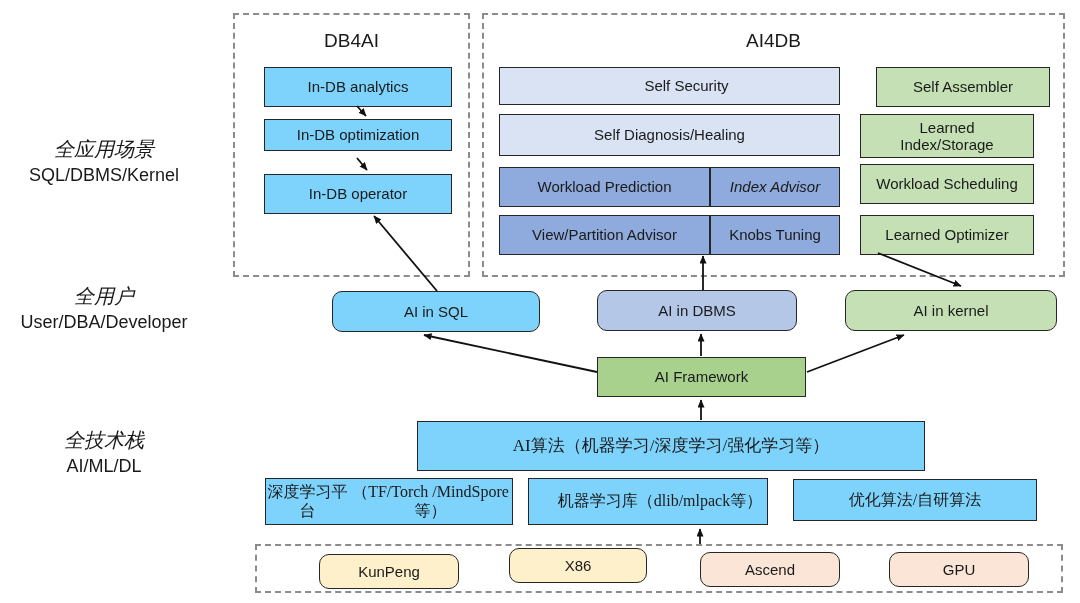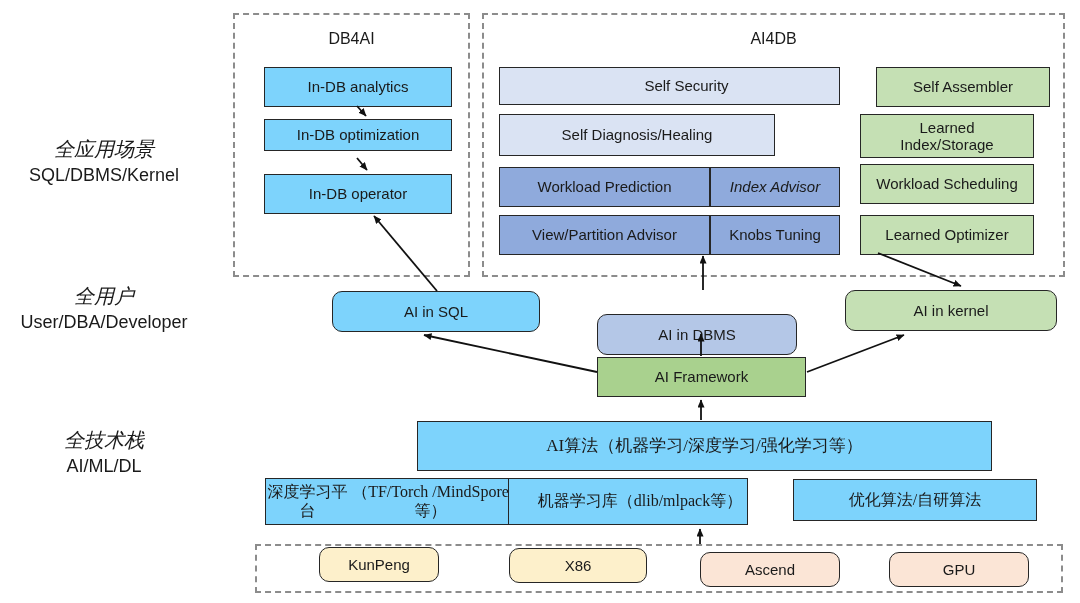--- a/index.html
+++ b/index.html
@@ -9,28 +9,28 @@
     --dash:#8c8c8c; --border:#262626;
   }
   html,body{margin:0;padding:0;background:#fff;}
   #canvas{position:relative;width:1080px;height:603px;background:#fff;
           font-family:"Liberation Sans",sans-serif;color:#1a1a1a;overflow:hidden;}
   .box{position:absolute;border:1px solid var(--border);background:#7dd3fc;
        display:flex;align-items:center;justify-content:center;text-align:center;
        font-size:15px;line-height:1.15;box-sizing:border-box;}
   .rounded{border-radius:10px;}
   .dashedbox{position:absolute;border:2px dashed var(--dash);box-sizing:border-box;}
-  .grouptitle{position:absolute;width:100%;text-align:center;font-size:16px;}
+  .grouptitle{position:absolute;width:100%;text-align:center;font-size:19px;}
   .leftlabel{position:absolute;left:6px;width:196px;text-align:center;}
   .leftlabel .zh{font-size:20px;font-family:"Liberation Serif",serif;font-style:italic;}
   .leftlabel .en{font-size:18px;margin-top:2px;}
   .cn-serif{font-family:"Liberation Serif",serif;font-size:16px;}
   .fill-lb{background:var(--light-blue);}
   .fill-mb{background:var(--mid-blue);}
-  .fill-sb{background:var(--soft-blue);margin-top:24px;}
+  .fill-sb{background:var(--soft-blue);}
   .fill-lg{background:var(--light-green);}
   .fill-mg{background:var(--mid-green);}
   .fill-y{background:var(--yellow);}
   .fill-p{background:var(--pink);}
   svg.arrows{position:absolute;left:0;top:0;width:1080px;height:603px;pointer-events:none;}
 </style>
 </head>
 <body>
 
 <div id="canvas">
@@ -51,48 +51,48 @@
   <div class="dashedbox" style="left:233px;top:13px;width:237px;height:264px;">
     <div class="grouptitle" style="top:15px;">DB4AI</div>
     <div class="box" style="left:29px;top:52px;width:188px;height:40px;">In-DB analytics</div>
     <div class="box" style="left:29px;top:104px;width:188px;height:32px;">In-DB optimization</div>
     <div class="box" style="left:29px;top:159px;width:188px;height:40px;">In-DB operator</div>
   </div>
 
   <div class="dashedbox" style="left:482px;top:13px;width:583px;height:264px;">
     <div class="grouptitle" style="top:15px;">AI4DB</div>
     <div class="box fill-lb" style="left:15px;top:52px;width:341px;height:38px;padding-left:34px;">Self Security</div>
-    <div class="box fill-lb" style="left:15px;top:99px;width:276px;height:42px;">Self Diagnosis/Healing</div>
+    <div class="box fill-lb" style="left:15px;top:99px;width:341px;height:42px;">Self Diagnosis/Healing</div>
     <div class="box fill-mb" style="left:15px;top:152px;width:211px;height:40px;">Workload Prediction</div>
     <div class="box fill-mb" style="left:226px;top:152px;width:130px;height:40px;font-style:italic;">Index Advisor</div>
     <div class="box fill-mb" style="left:15px;top:200px;width:211px;height:40px;">View/Partition Advisor</div>
     <div class="box fill-mb" style="left:226px;top:200px;width:130px;height:40px;">Knobs Tuning</div>
     <div class="box fill-lg" style="left:376px;top:52px;width:174px;height:40px;margin-left:16px;">Self Assembler</div>
     <div class="box fill-lg" style="left:376px;top:99px;width:174px;height:44px;">
       <span style="max-width:112px;">Learned Index/Storage</span>
     </div>
     <div class="box fill-lg" style="left:376px;top:149px;width:174px;height:40px;">Workload Scheduling</div>
     <div class="box fill-lg" style="left:376px;top:200px;width:174px;height:40px;">Learned Optimizer</div>
   </div>
 
   <div class="box rounded" style="left:332px;top:291px;width:208px;height:41px;">AI in SQL</div>
   <div class="box rounded fill-sb" style="left:597px;top:290px;width:200px;height:41px;">AI in DBMS</div>
   <div class="box rounded fill-lg" style="left:845px;top:290px;width:212px;height:41px;">AI in kernel</div>
   <div class="box fill-mg" style="left:597px;top:357px;width:209px;height:40px;">AI Framework</div>
 
-  <div class="box cn-serif" style="left:417px;top:421px;width:575px;height:50px;font-size:17px;">AI算法（机器学习/深度学习/强化学习等）</div>
+  <div class="box cn-serif" style="left:417px;top:421px;width:508px;height:50px;font-size:17px;">AI算法（机器学习/深度学习/强化学习等）</div>
   <div class="box cn-serif" style="left:265px;top:478px;width:248px;height:47px;flex-direction:row;">
     <div>深度学习平台</div>
     <div>（TF/Torch /MindSpore等）</div>
   </div>
-  <div class="box cn-serif" style="left:508px;top:478px;width:240px;height:47px;padding-left:24px;">机器学习库（dlib/mlpack等）</div>
+  <div class="box cn-serif" style="left:528px;top:478px;width:240px;height:47px;padding-left:24px;">机器学习库（dlib/mlpack等）</div>
   <div class="box cn-serif" style="left:793px;top:479px;width:244px;height:42px;">优化算法/自研算法</div>
 
   <div class="dashedbox" style="left:255px;top:544px;width:808px;height:49px;">
-    <div class="box rounded fill-y" style="left:62px;top:1px;width:120px;height:35px;">KunPeng</div>
+    <div class="box rounded fill-y" style="left:62px;top:8px;width:140px;height:35px;">KunPeng</div>
     <div class="box rounded fill-y" style="left:252px;top:2px;width:138px;height:35px;">X86</div>
     <div class="box rounded fill-p" style="left:443px;top:6px;width:140px;height:35px;">Ascend</div>
     <div class="box rounded fill-p" style="left:632px;top:6px;width:140px;height:35px;">GPU</div>
   </div>
 
   <svg class="arrows" viewBox="0 0 1080 603">
     <defs>
       <marker id="ah" markerWidth="9" markerHeight="8" refX="7.5" refY="3.5" orient="auto" markerUnits="userSpaceOnUse">
         <path d="M0,0 L8,3.5 L0,7 Z" fill="#111"></path>
       </marker>

